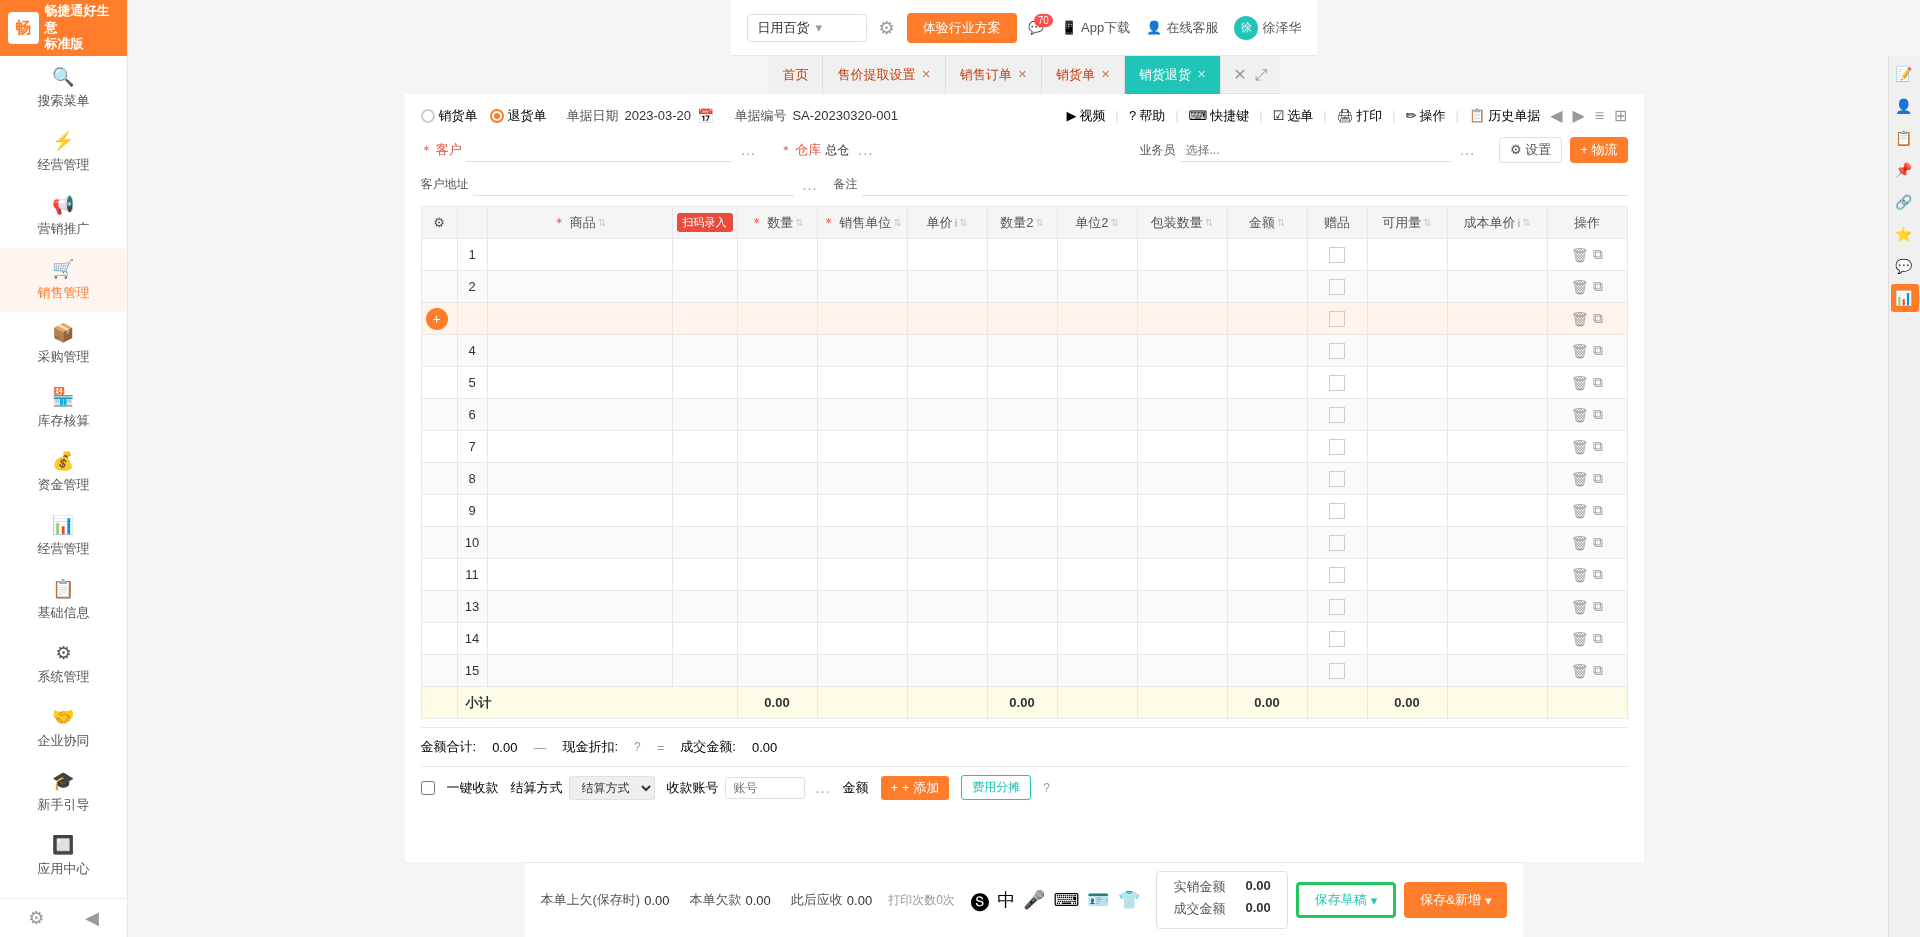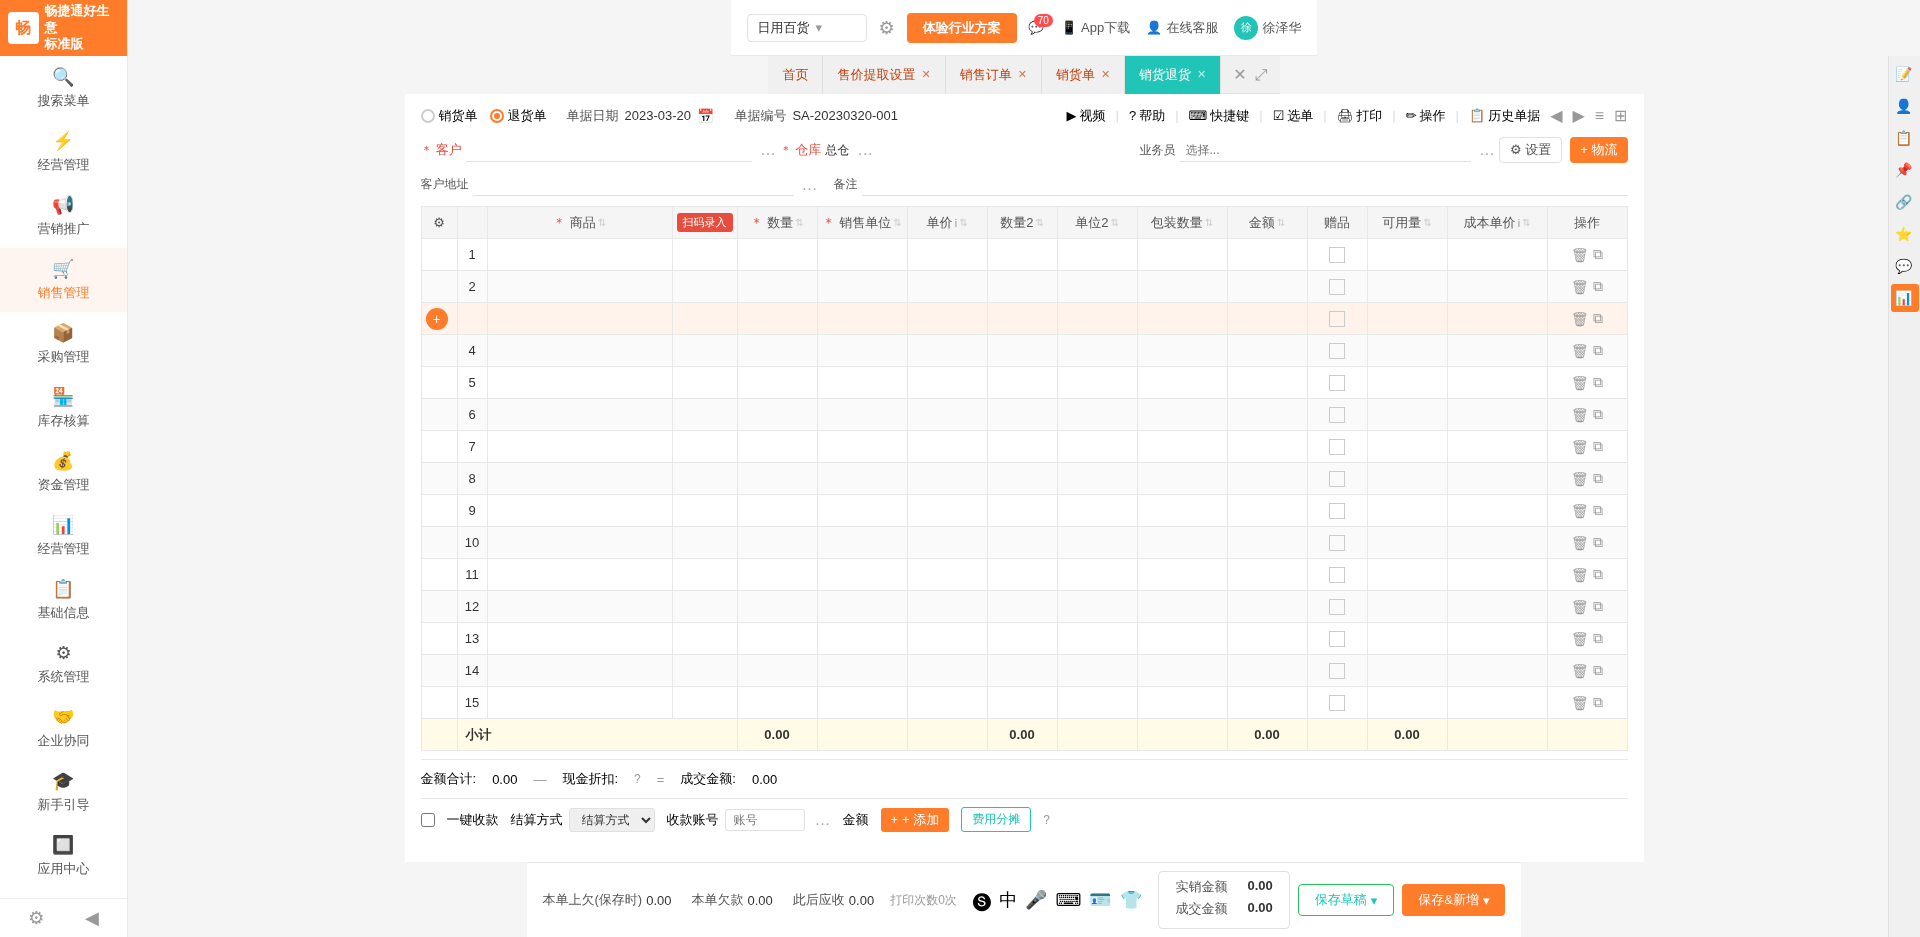--- a/index.html
+++ b/index.html
@@ -18,21 +18,21 @@
     .sidebar-bottom-icon { font-size: 18px; color: #999; cursor: pointer; }
 
     
     .main { flex: 1; display: flex; flex-direction: column; overflow: hidden; align-items: center; }
 
     
     .topbar { height: 56px; background: #fff; border-bottom: 1px solid #e8e8e8; display: flex; align-items: center; padding: 0 16px; gap: 12px; }
     .topbar-select { display: flex; align-items: center; gap: 6px; border: 1px solid #e0e0e0; border-radius: 4px; padding: 4px 10px; font-size: 13px; color: #333; cursor: pointer; min-width: 120px; }
     .topbar-select .chevron { color: #999; }
     .topbar-gear { font-size: 18px; color: #999; cursor: pointer; }
-    .topbar-exp-btn { background: #ff7c2a; color: #fff; border: none; border-radius: 4px; padding: 6px 16px; cursor: pointer; font-size: 13px; font-weight: bold; }
+    .topbar-exp-btn { background: #ff7c2a; color: #fff; border: none; border-radius: 4px; padding: 6px 16px; cursor: pointer; font-size: 13px; }
     .topbar-right { margin-left: auto; display: flex; align-items: center; gap: 16px; color: #555; }
     .topbar-right .badge-wrap { position: relative; cursor: pointer; }
     .topbar-right .badge { position: absolute; top: -6px; right: -8px; background: #ff4d4f; color: #fff; border-radius: 8px; font-size: 10px; padding: 1px 4px; }
     .topbar-right .tr-item { display: flex; align-items: center; gap: 4px; cursor: pointer; font-size: 13px; color: #555; }
 
     
     .tabbar { background: #f0f0f0; border-bottom: 1px solid #e0e0e0; display: flex; align-items: center; padding: 0 0 0 0; height: 38px; }
     .tab { display: flex; align-items: center; padding: 0 14px; height: 38px; cursor: pointer; gap: 6px; font-size: 13px; color: #c2410c; border-right: 1px solid #e0e0e0; background: #f0f0f0; }
     .tab.active { background: #20c5b7; color: #fff; }
     .tab .tab-close { font-size: 11px; color: inherit; opacity: 0.7; }
@@ -100,21 +100,21 @@
     .footer-item .fi-label { color: #555; }
     .footer-item .fi-val { color: #333; }
     .print-info { font-size: 12px; color: #999; }
     .footer-icons { display: flex; align-items: center; gap: 8px; }
     .rt-row { display: flex; justify-content: space-between; gap: 20px; margin-bottom: 4px; }
     .rt-label { color: #555; }
     .rt-val { color: #333; font-weight: bold; }
 
     
     .save-buttons { display: flex; gap: 8px; }
-    .btn-save-draft { border: 1px solid #22c55e; color: #20c5b7; background: #fff; border-radius: 4px; padding: 6px 16px; cursor: pointer; font-size: 13px; display: flex; align-items: center; gap: 4px; }
+    .btn-save-draft { border: 3px solid #22c55e; color: #20c5b7; background: #fff; border-radius: 4px; padding: 6px 16px; cursor: pointer; font-size: 13px; display: flex; align-items: center; gap: 4px; }
     .btn-save-new { background: #ff7c2a; color: #fff; border: none; border-radius: 4px; padding: 6px 16px; cursor: pointer; font-size: 13px; display: flex; align-items: center; gap: 4px; }
 
     
     .th-first { width: 36px; }
     .col-num { width: 30px; }
     .col-goods { min-width: 180px; }
     .col-qty { width: 80px; }
     .col-unit { width: 90px; }
     .col-price { width: 80px; }
     .col-qty2 { width: 70px; }
@@ -319,21 +319,21 @@
           <span>📋</span>
           <span>历史单据</span>
         </div>
         <span class="tabbar-icon">◀</span>
         <span class="tabbar-icon">▶</span>
         <span class="tabbar-icon">≡</span>
         <span class="tabbar-icon">⊞</span>
       </div>
     </div>
 
-    <div style="display:flex;align-items:center;gap:4px;margin-bottom:10px;">
+    <div style="display:flex;align-items:center;gap:24px;margin-bottom:10px;">
       <div style="display:flex;align-items:center;gap:4px;flex:1;">
         <label style="color:#e74c3c;white-space:nowrap;font-size:12px;">＊ <span>客户</span></label>
         <input class="info-input" style="border-top: none; border-right: none; border-left: none; border-image: initial; border-bottom: 1px solid rgb(224, 224, 224); flex: 1 1 0%;">
         <span class="info-dots">…</span>
       </div>
       <div style="display:flex;align-items:center;gap:4px;flex:1;">
         <label style="color:#e74c3c;white-space:nowrap;font-size:12px;">＊ <span>仓库</span></label>
         <span style="color:#333;font-size:12px;">总仓</span>
         <span class="info-dots">…</span>
       </div>
@@ -666,42 +666,20 @@
             <td>
               <div class="action-icons">
                 <span class="action-icon">🗑</span>
                 <span class="action-icon">⧉</span>
               </div>
             </td>
           </tr>
         <tr>
             <td></td>
             <td>11</td>
-            <td></td>
-            <td></td>
-            <td></td>
-            <td></td>
-            <td></td>
-            <td></td>
-            <td></td>
-            <td></td>
-            <td></td>
-            <td><span class="checkbox-cell"></span></td>
-            <td></td>
-            <td></td>
-            <td>
-              <div class="action-icons">
-                <span class="action-icon">🗑</span>
-                <span class="action-icon">⧉</span>
-              </div>
-            </td>
-          </tr>
-        <tr>
-            <td></td>
-            <td>12</td>
             <td></td>
             <td></td>
             <td></td>
             <td></td>
             <td></td>
             <td></td>
             <td></td>
             <td></td>
             <td></td>
             <td><span class="checkbox-cell"></span></td>

